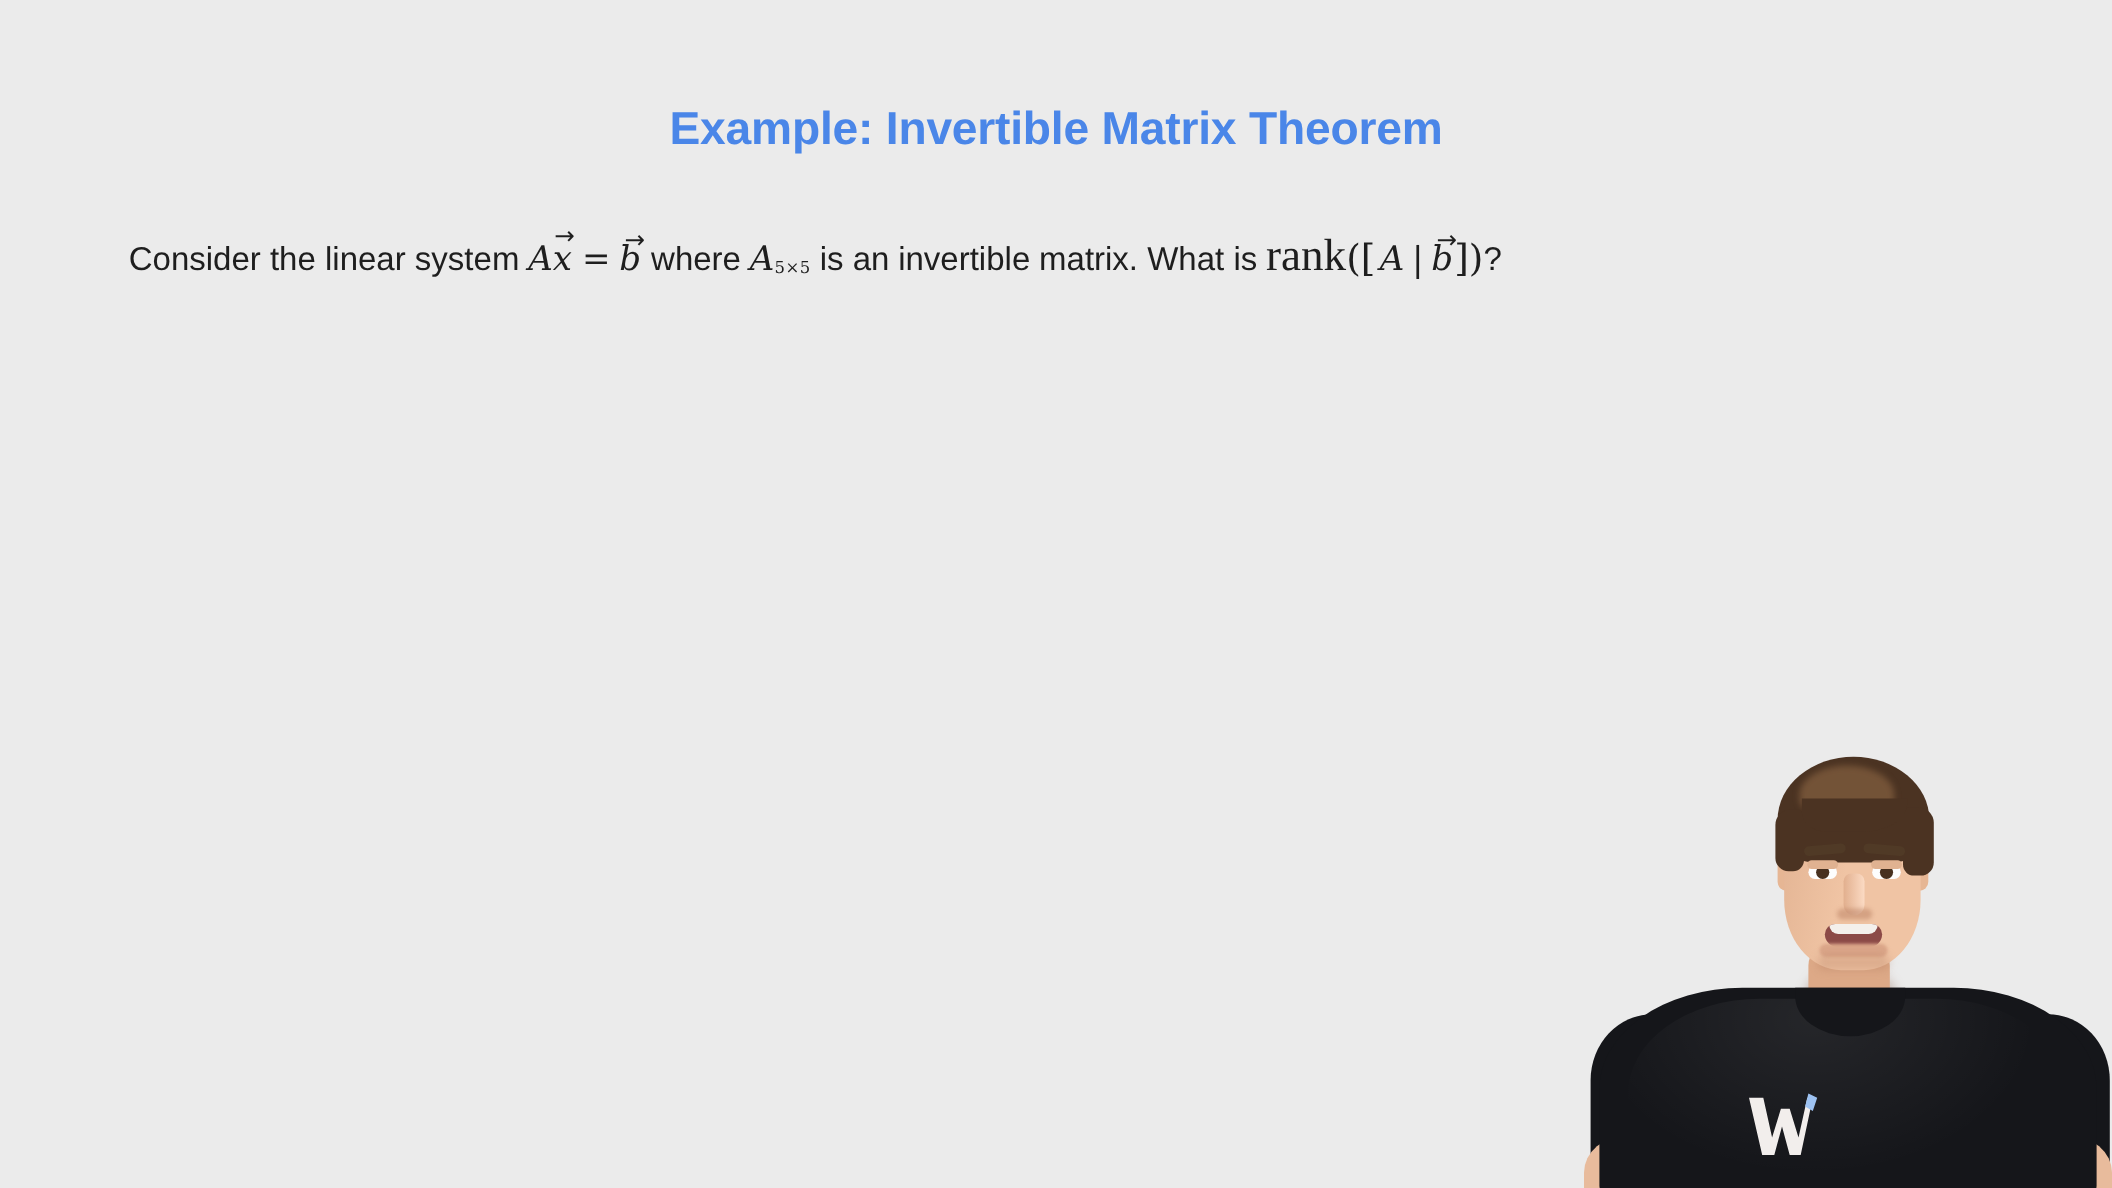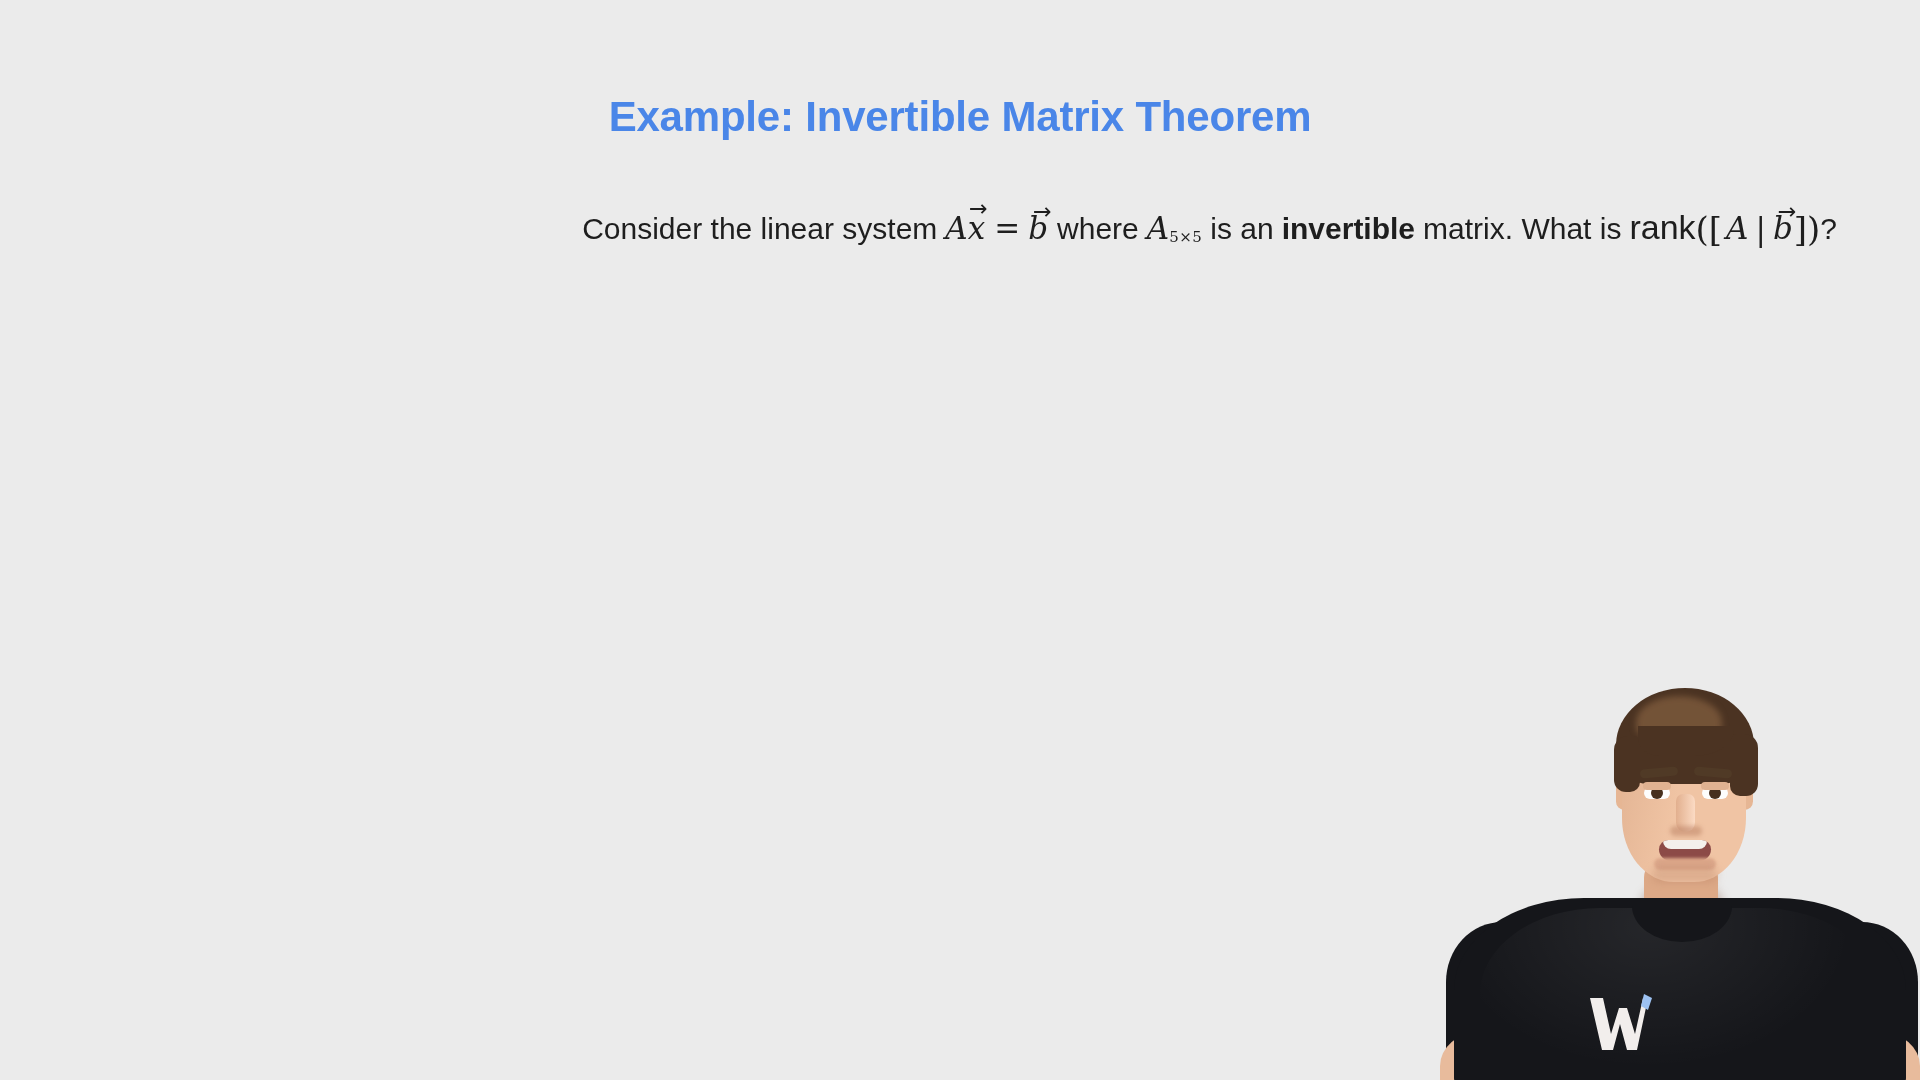--- a/index.html
+++ b/index.html
@@ -35,41 +35,40 @@
   }
 
   #slide-body {
     position:absolute;
     top:207px; left:117px;
     width:1720px;
     font-size:30px;
     line-height:1.18;
     color:#1e1e1e;
     white-space:nowrap;
-    text-align:right;
   }
 
   .prose { font-family:"Liberation Sans", sans-serif; font-weight:normal; }
-  .prose-b { font-family:"Liberation Sans", sans-serif; font-weight:bold; }
+  .prose-b { font-family:"Liberation Sans", sans-serif; font-weight:normal; }
 
   
   .math {
     font-family:"DejaVu Serif", "Liberation Serif", serif;
     font-style:italic;
     font-size:31px;
   }
   .math-up {
     font-family:"DejaVu Serif", "Liberation Serif", serif;
     font-style:normal;
     font-size:31px;
   }
   .op {
-    font-family:Liberation Sans, sans-serif;
-    font-style:normal;
-    font-size:34px;
+    font-family:Liberation Serif, serif;
+    font-style:normal;
+    font-size:41px;
   }
 
   
   .vec {
     position:relative;
     display:inline-block;
     padding-right:1px;
   }
   .vec > .arrow {
     position:absolute;

